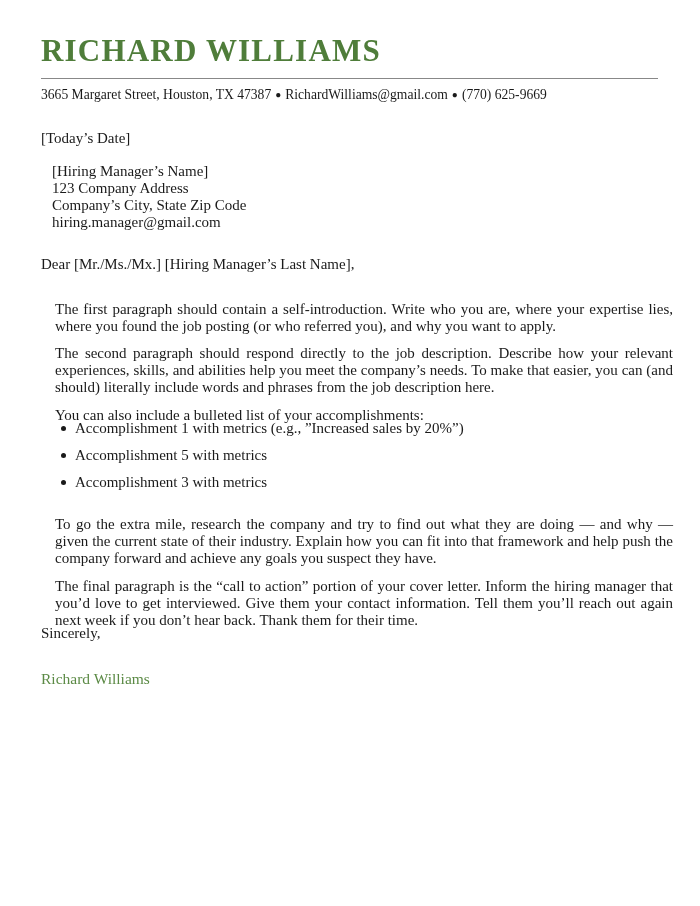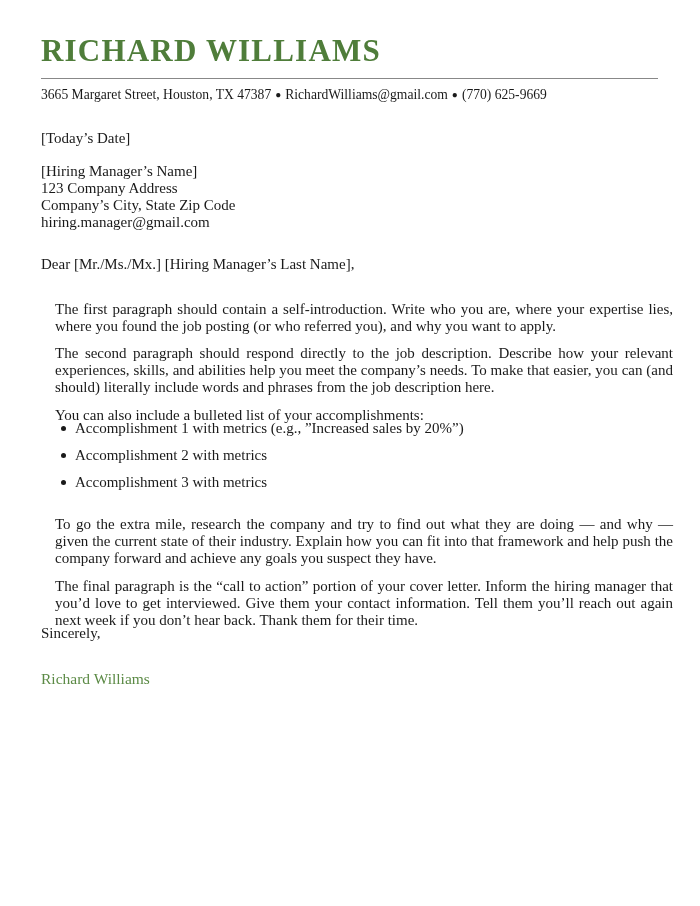--- a/index.html
+++ b/index.html
@@ -12,21 +12,21 @@
   .rule { position: absolute; top: 78px; left: 0; width: 617px; height: 0;
           border-top: 1.3px solid #888; }
   .contact { position: absolute; top: 86px; left: 0; font-family: "Liberation Serif", serif;
              font-size: 13.6px; line-height: 18px; white-space: nowrap; }
   .contact .sep { margin: 0 4px; font-size: 10px; position: relative; top: -1px; }
   .txt { font-family: "Liberation Serif", serif; font-size: 15px; line-height: 17px; }
   .block { position: absolute; left: 0; width: 618px; }
   p.para { margin: 14px; text-align: justify; text-align-last: left; }
   .date { top: 130px; }
   .addr { top: 163px; }
-  .addr div { white-space: nowrap; }
+  .addr div { white-space: nowrap; margin-left: 11px; }
   .greet { top: 256px; }
   .p1 { top: 287px; }
   .p2 { top: 331px; }
   .p3 { top: 393px; }
   .bullets { top: 420px; margin: 0; padding: 0; list-style: none; }
   .bullets li { position: relative; padding-left: 34px; height: 27px; white-space: nowrap; }
   .bullets li .dot { position: absolute; left: 20px; top: 6px; width: 5px; height: 5px;
                      border-radius: 50%; background: #1a1a1a; }
   .p4 { top: 502px; }
   .p5 { top: 564px; }
@@ -53,21 +53,21 @@
   </div>
 
   <div class="block txt greet">Dear [Mr./Ms./Mx.] [Hiring Manager’s Last Name],</div>
 
   <p class="block txt para p1">The first paragraph should contain a self-introduction. Write who you are, where your expertise lies, where you found the job posting (or who referred you), and why you want to apply.</p>
   <p class="block txt para p2">The second paragraph should respond directly to the job description. Describe how your relevant experiences, skills, and abilities help you meet the company’s needs. To make that easier, you can (and should) literally include words and phrases from the job description here.</p>
   <p class="block txt para p3">You can also include a bulleted list of your accomplishments:</p>
 
   <ul class="block txt bullets">
     <li><span class="dot"></span><span>Accomplishment 1 with metrics (e.g., ”Increased sales by 20%”)</span></li>
-    <li><span class="dot"></span><span>Accomplishment 2 with metrics</span></li>
+    <li><span class="dot"></span><span>Accomplishment 5 with metrics</span></li>
     <li><span class="dot"></span><span>Accomplishment 3 with metrics</span></li>
   </ul>
 
   <p class="block txt para p4">To go the extra mile, research the company and try to find out what they are doing — and why — given the current state of their industry. Explain how you can fit into that framework and help push the company forward and achieve any goals you suspect they have.</p>
   <p class="block txt para p5">The final paragraph is the “call to action” portion of your cover letter. Inform the hiring manager that you’d love to get interviewed. Give them your contact information. Tell them you’ll reach out again next week if you don’t hear back. Thank them for their time.</p>
 
   <div class="block txt closing">Sincerely,</div>
   <div class="block txt signature">Richard Williams</div>
 </div>
 

